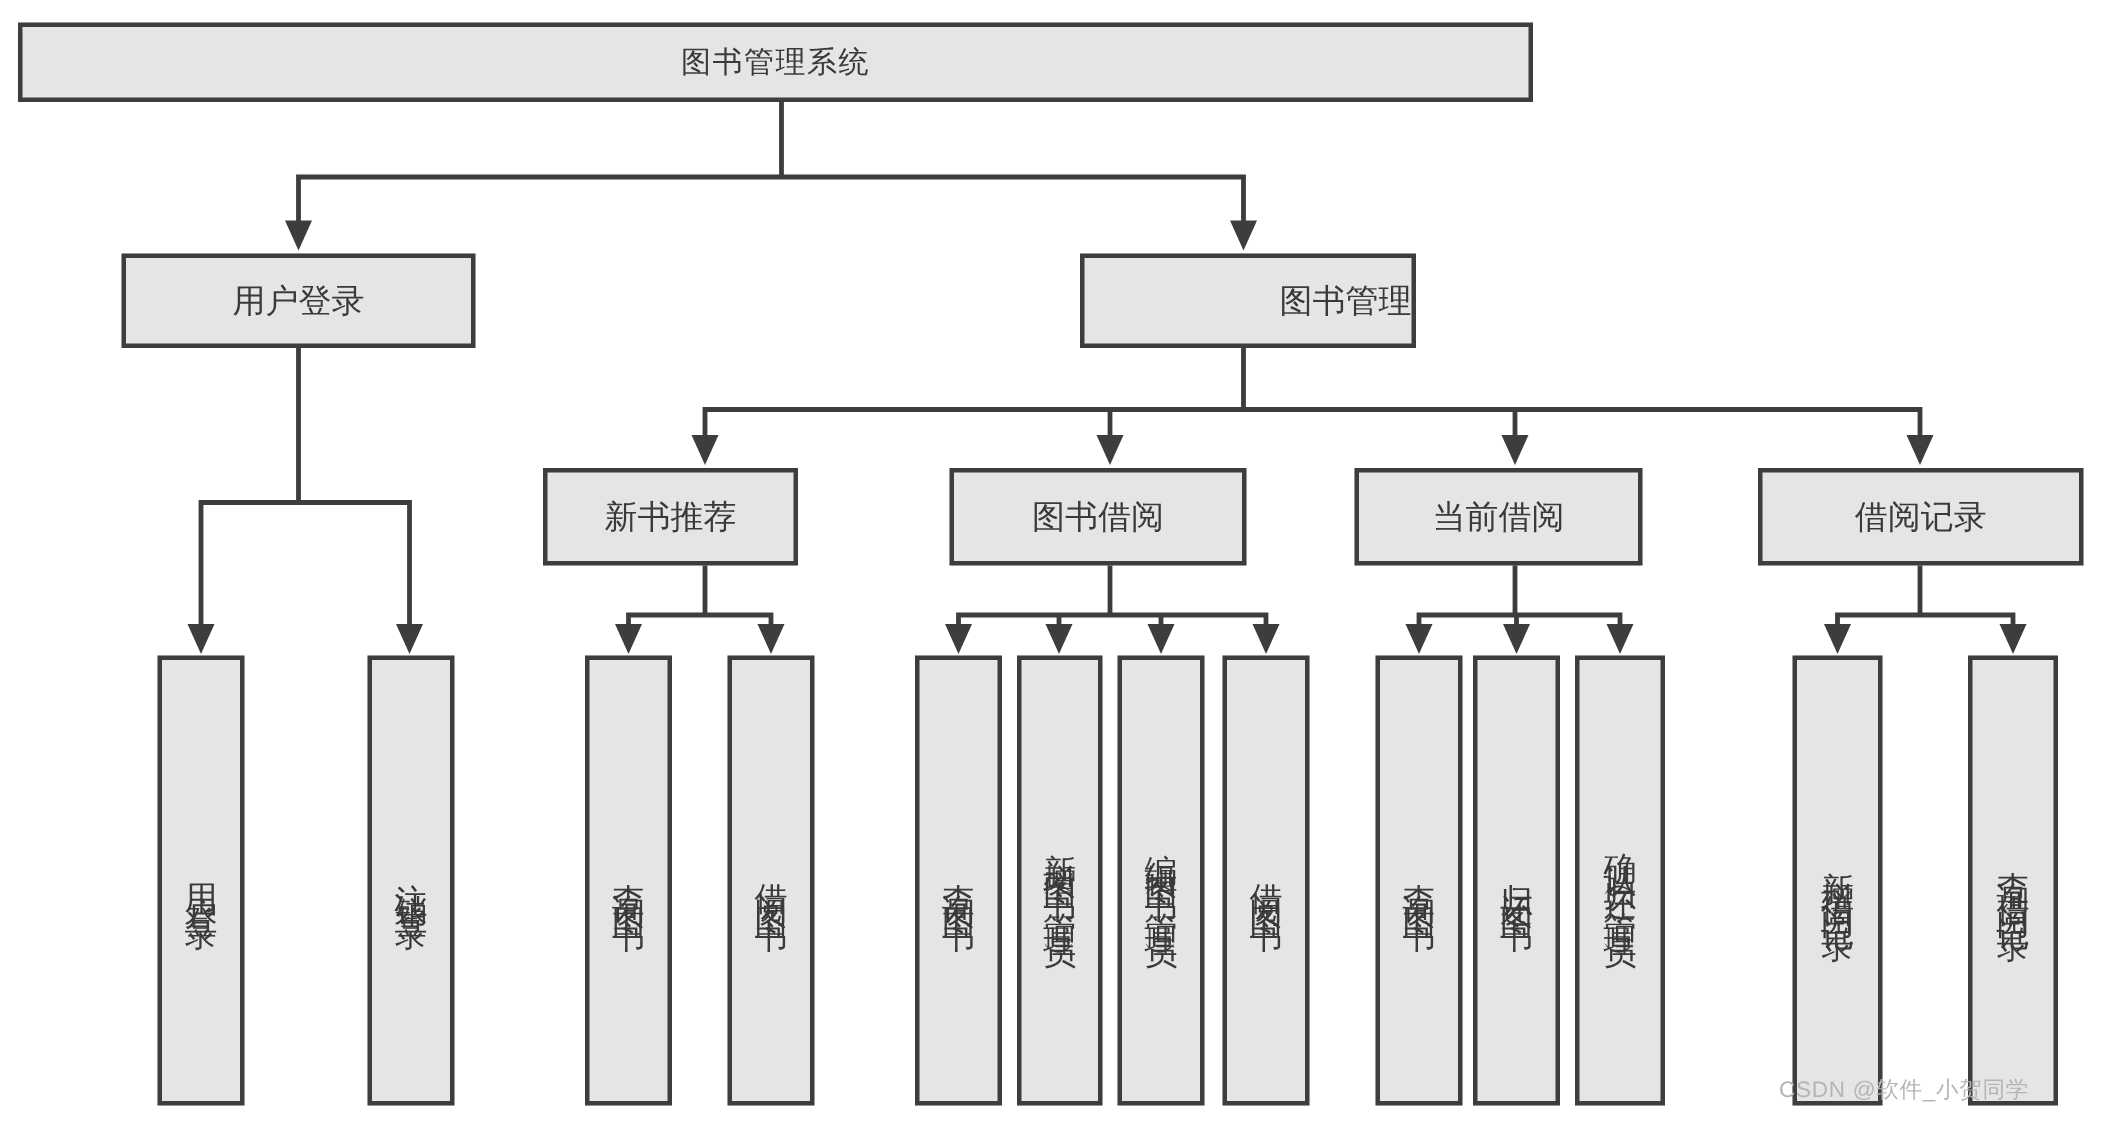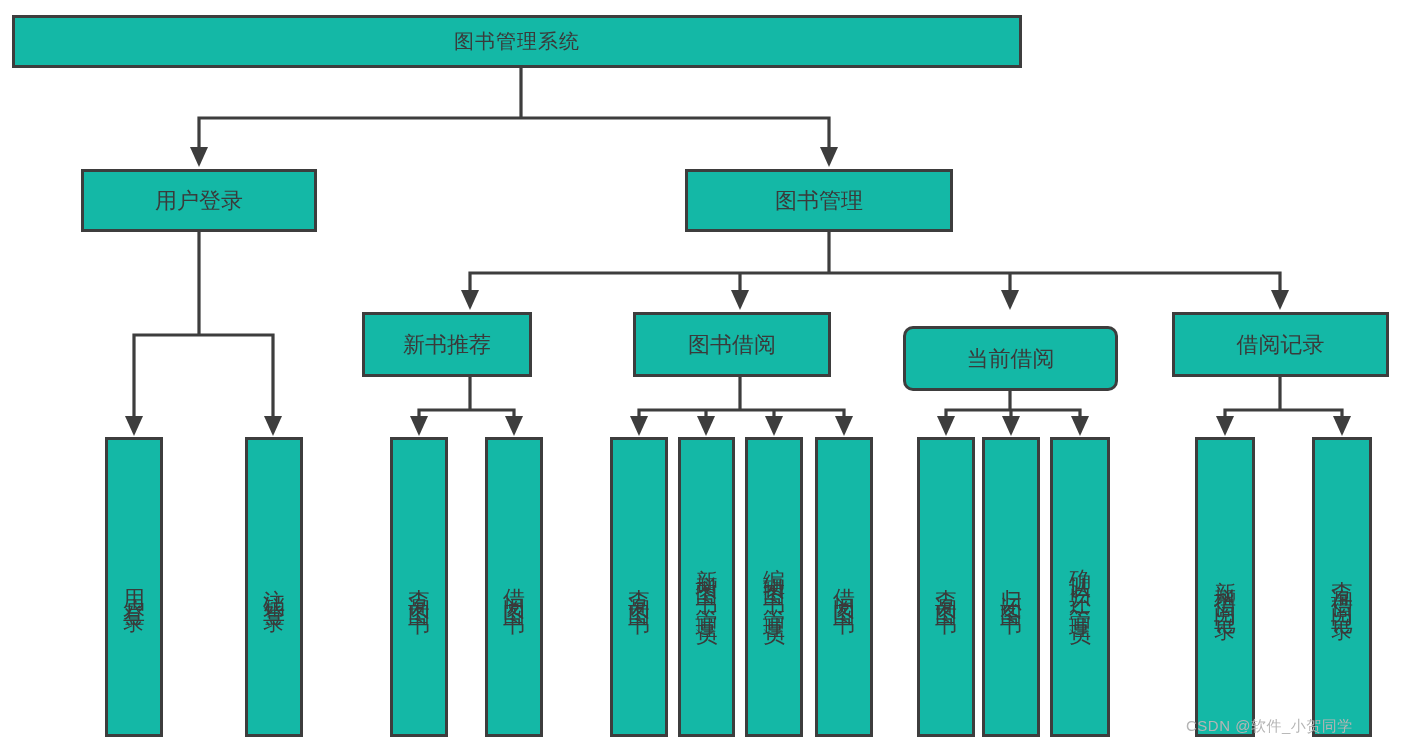--- a/index.html
+++ b/index.html
@@ -24,21 +24,21 @@
     stroke-width:3.2;
     stroke-linecap:square;
   }
   svg.connectors polygon {
     fill:var(--line,#3d3d3d);
     stroke:none;
   }
 
   .node {
     position:absolute;
-    background:#14b8a6;
+    background:#e5e5e5;
     border:3px solid var(--line,#3d3d3d);
     display:flex;
     align-items:center;
     justify-content:center;
     color:var(--text,#3a3a3a);
     font-size:22px;
     white-space:nowrap;
   }
   .node.root { font-size:20px; letter-spacing:1px; }
 
@@ -115,31 +115,31 @@
     </g>
   </svg>
 
   <div class="node root" style="left:12px; top:15px; width:1010px; height:53px;">
     <span>图书管理系统</span>
   </div>
 
   <div class="node" style="left:81px; top:169px; width:236px; height:63px;">
     <span>用户登录</span>
   </div>
-  <div class="node" style="left:685px; top:169px; width:268px; height:63px;">
+  <div class="node" style="left:720px; top:169px; width:224px; height:63px;justify-content:flex-end;">
     <span>图书管理</span>
   </div>
 
   <div class="node" style="left:362px; top:312px; width:170px; height:65px;">
     <span>新书推荐</span>
   </div>
   <div class="node" style="left:633px; top:312px; width:198px; height:65px;">
     <span>图书借阅</span>
   </div>
-  <div class="node" style="left:903px; top:326px; width:215px; height:65px;border-radius:10px;">
+  <div class="node" style="left:903px; top:312px; width:192px; height:65px;">
     <span>当前借阅</span>
   </div>
   <div class="node" style="left:1172px; top:312px; width:217px; height:65px;">
     <span>借阅记录</span>
   </div>
 
   <div class="node vnode" style="left:105px; top:437px; width:58px; height:300px;">
     <span>用户登录</span>
   </div>
   <div class="node vnode" style="left:245px; top:437px; width:58px; height:300px;">

